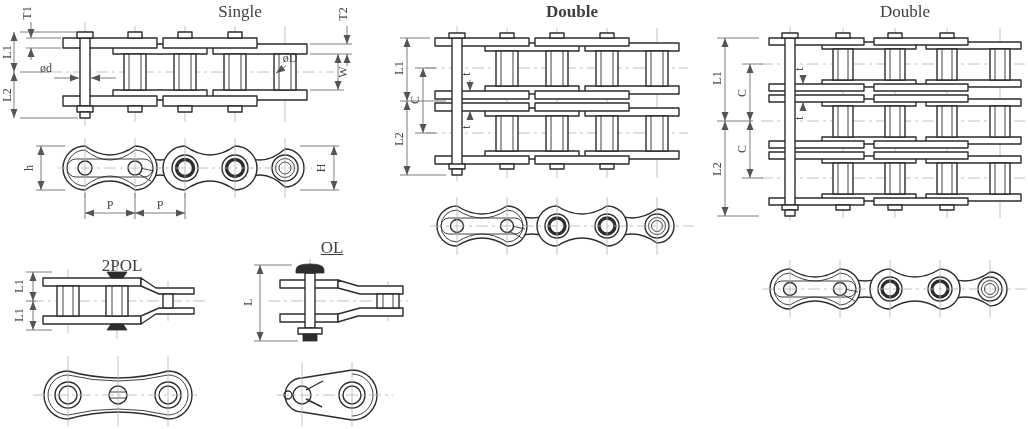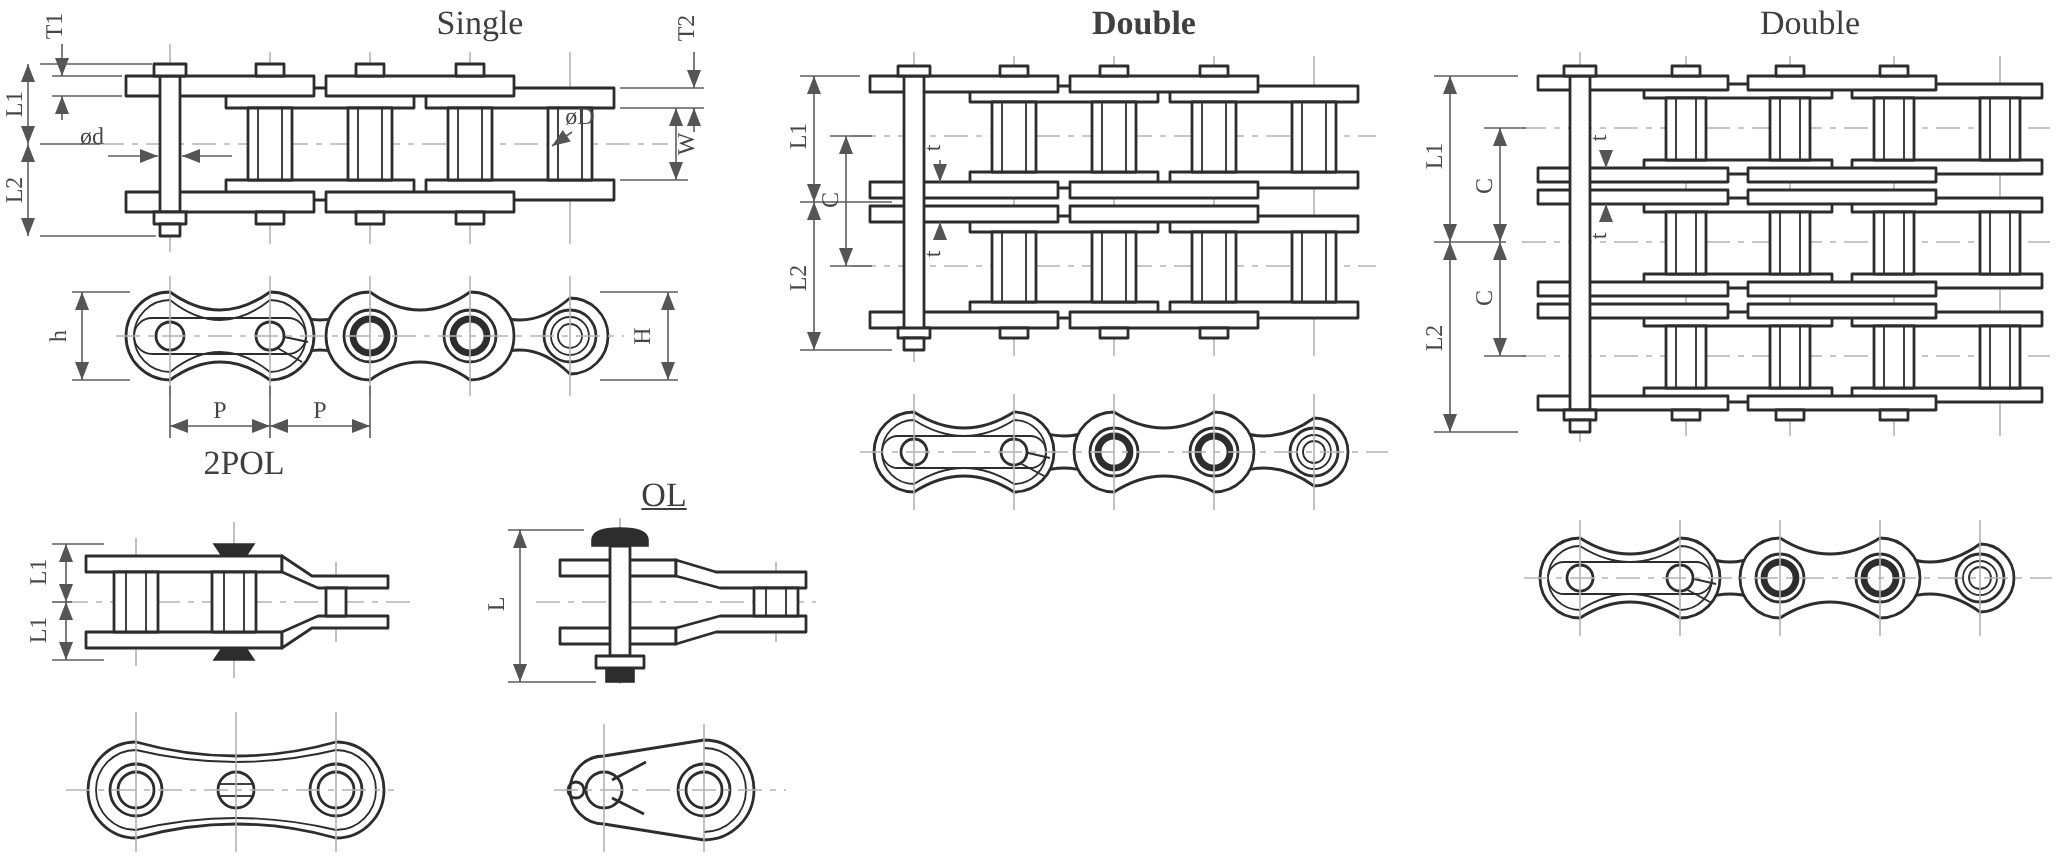--- a/index.html
+++ b/index.html
@@ -37,21 +37,21 @@
     <defs>
       <marker id="arw" viewBox="0 0 10 8" refX="9.5" refY="4" markerWidth="10" markerHeight="8" orient="auto-start-reverse" markerUnits="userSpaceOnUse">
         <path d="M0.5,0.5 L9.5,4 L0.5,7.5 Z" fill="#555"></path>
       </marker>
     </defs>
   </svg>
 
   <div class="title" style="left:200px; top:2px;margin-left:40px;">Single</div>
   <div class="title" style="left:572px; top:2px;font-weight:bold;">Double</div>
   <div class="title" style="left:905px; top:2px;">Double</div>
-  <div class="title" style="left:122px; top:222px;">2POL</div>
+  <div class="title" style="left:122px; top:256px;">2POL</div>
   <div class="title" style="left:332px; top:238px;text-decoration:underline;">OL</div>
 
   <svg id="svg-single-top" width="360" height="130" viewBox="0 0 360 130">
     <g>
       <line class="cl" x1="85" y1="22" x2="85" y2="126"></line>
       <line class="cl" x1="135" y1="26" x2="135" y2="122"></line>
       <line class="cl" x1="185" y1="26" x2="185" y2="122"></line>
       <line class="cl" x1="235" y1="26" x2="235" y2="122"></line>
       <line class="cl" x1="285" y1="26" x2="285" y2="122"></line>
       <line class="cld" x1="50" y1="72" x2="334" y2="72"></line>

